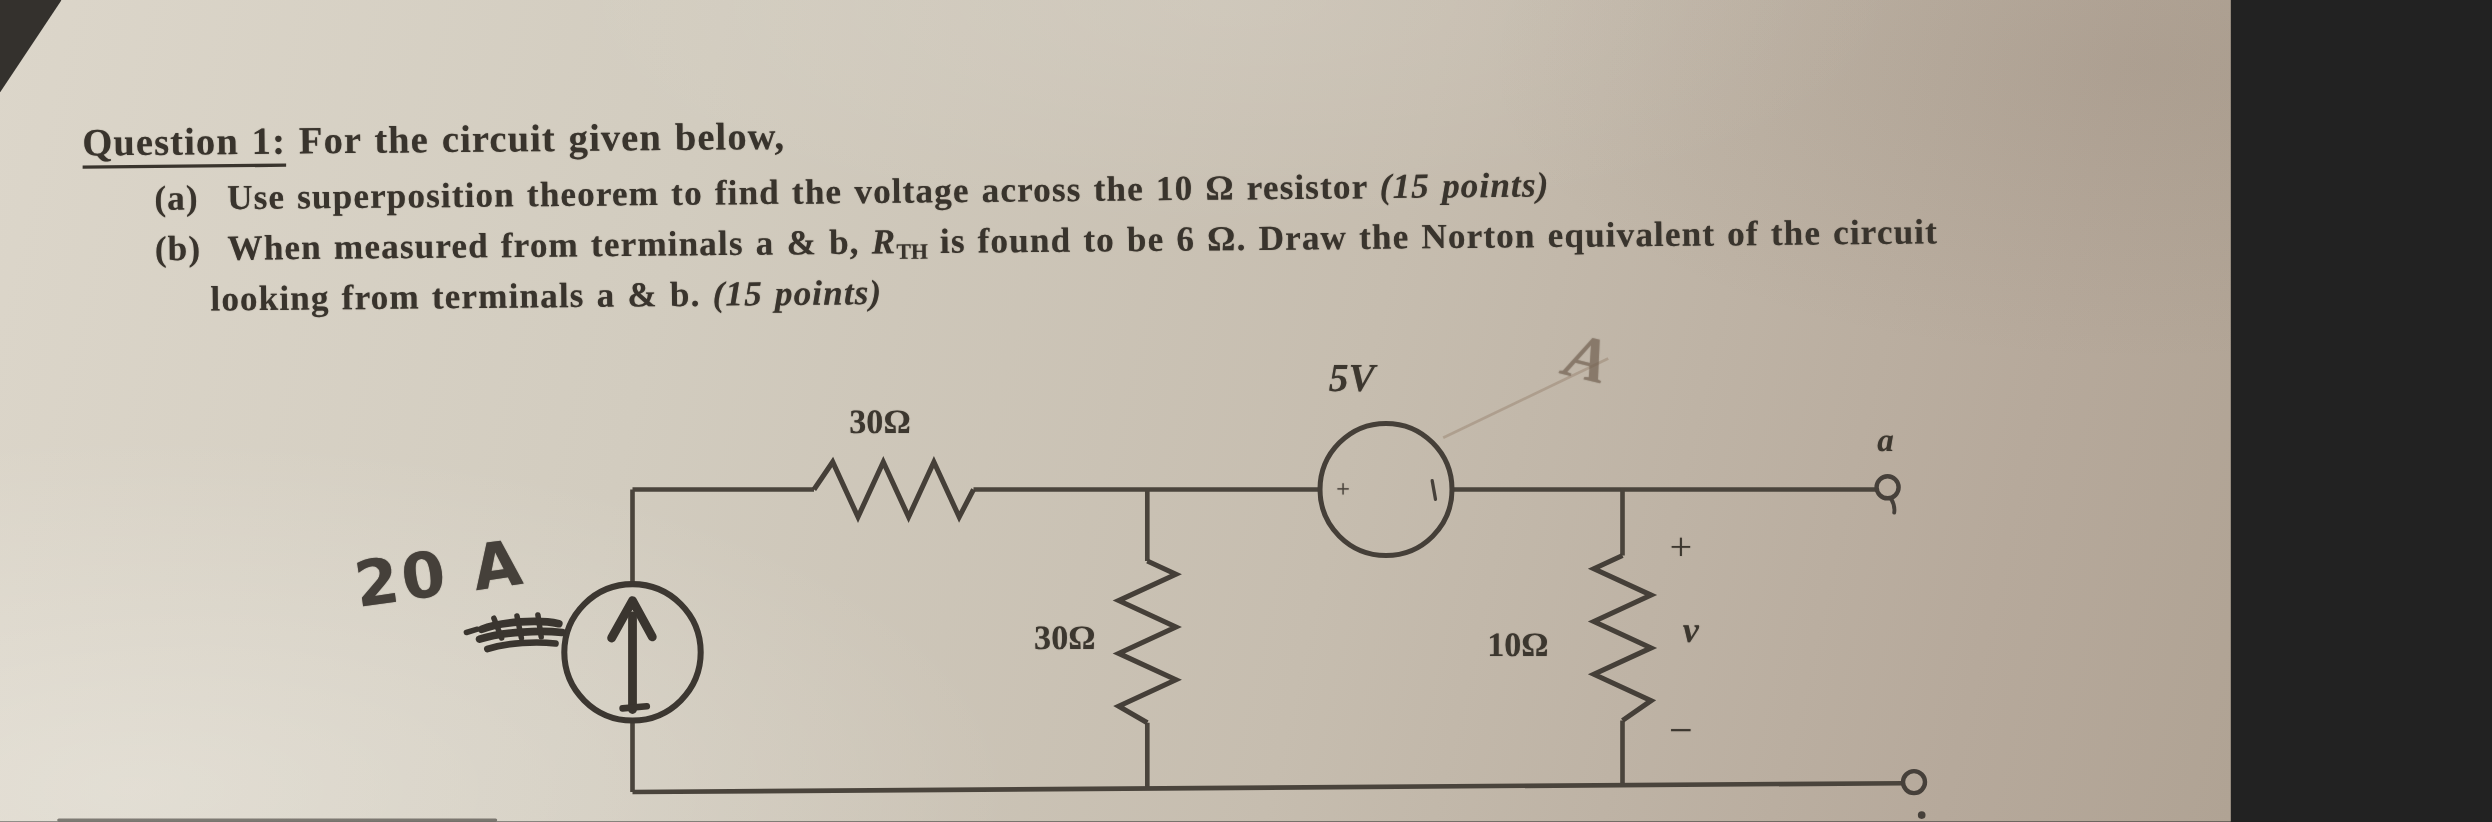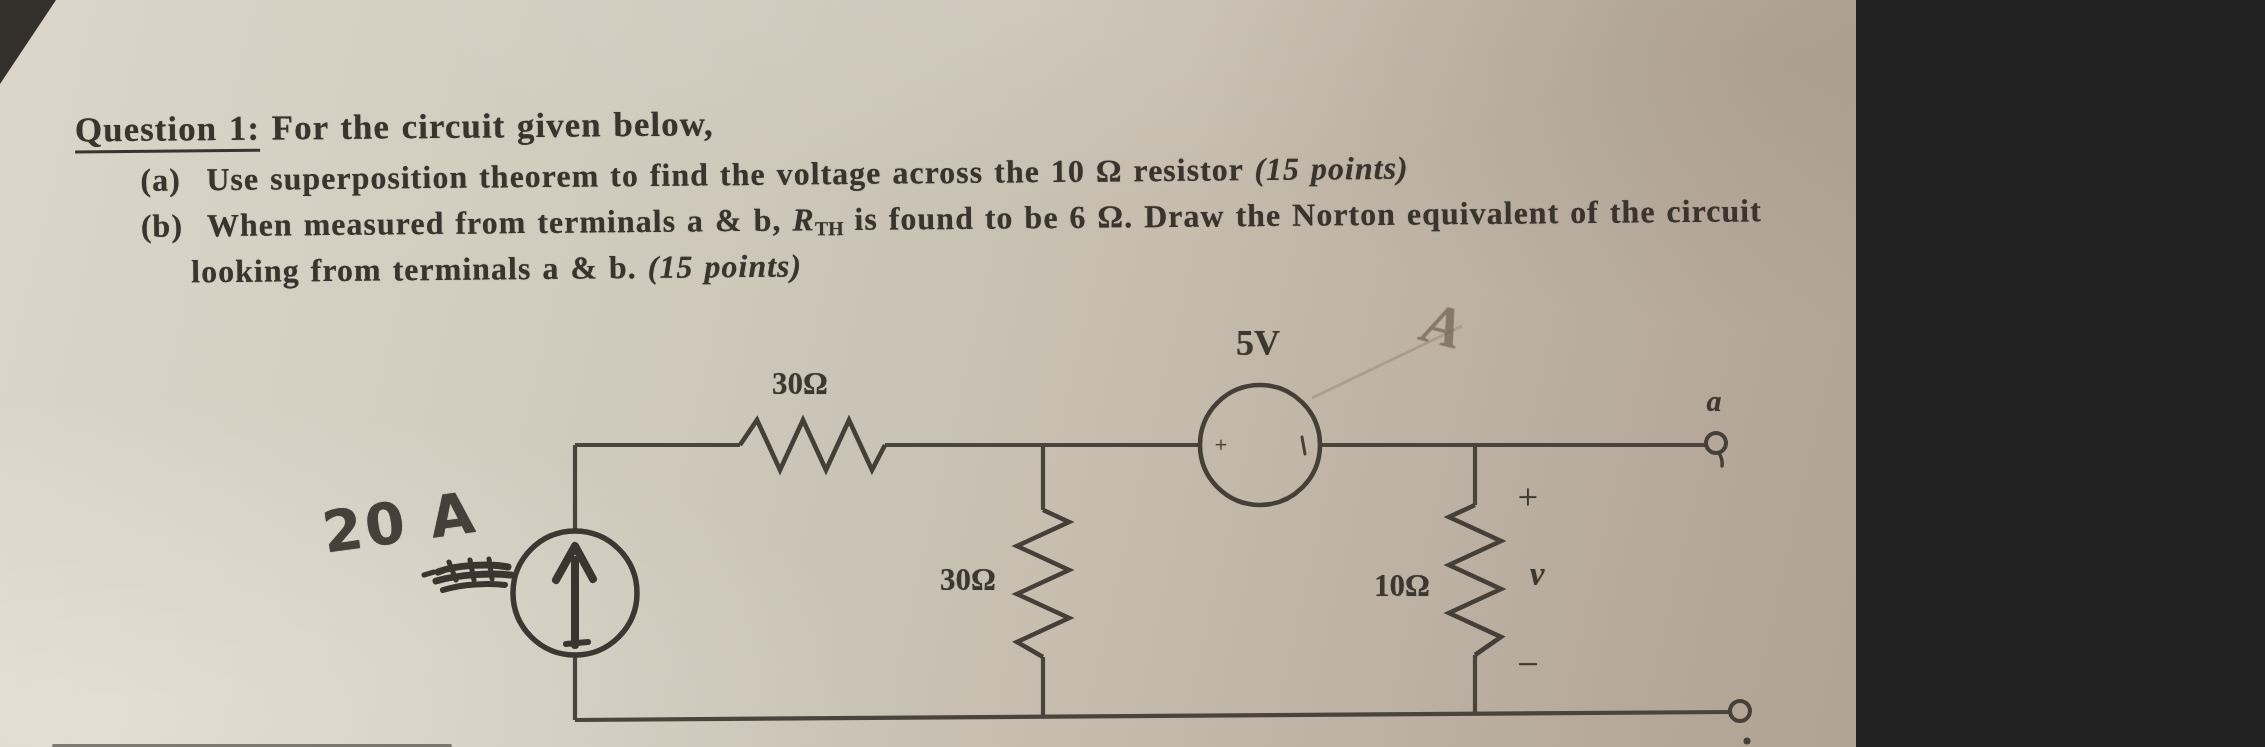--- a/index.html
+++ b/index.html
@@ -1,17 +1,17 @@
 <!DOCTYPE html>
 <html><head>
 <meta charset="utf-8">
 <style>
   html,body{margin:0;padding:0;background:#222;}
   .photo{
-    position:relative;width:1856px;height:747px;overflow:hidden;
+    position:relative;width:2028px;height:747px;overflow:hidden;
     background:
       radial-gradient(1300px 520px at 6% 96%, rgba(255,255,250,0.28), transparent 62%),
       radial-gradient(1000px 450px at 96% 8%, rgba(92,76,60,0.10), transparent 60%),
       radial-gradient(900px 300px at 55% 0%, rgba(255,255,250,0.10), transparent 70%),
       linear-gradient(103deg,#dcd6ca 0%,#d2ccbf 30%,#c6bdaf 60%,#b6a99b 88%,#b0a394 100%);
     font-family:"Liberation Serif", serif;
   }
   .corner-shade{position:absolute;left:0;top:0;width:56px;height:84px;
     background:#34312d;clip-path:polygon(0 0,100% 0,0 100%);}
   .bottom-sliver{position:absolute;left:52px;bottom:0;width:400px;height:3px;
@@ -26,24 +26,24 @@
   .line-a{left:140px;top:162px;font-size:32px;}
   .line-b{left:140px;top:208px;font-size:32px;}
   .line-b2{left:190px;top:254px;font-size:32px;}
   .marker{display:inline-block;min-width:66px;}
   .pts{font-style:italic;}
   .rsym{font-style:italic;}
   .rsub{font-size:0.62em;vertical-align:-0.25em;letter-spacing:0;}
   
   .clabel{position:absolute;color:#3c372f;font-weight:bold;
     text-shadow:0 0 1px rgba(62,52,42,0.5);white-space:nowrap;}
-  .lbl-5v{left:1208px;top:322px;width:100px;text-align:center;font-size:36px;}
+  .lbl-5v{left:1208px;top:322px;width:100px;font-size:36px;font-style:italic;}
   .lbl-r-top{left:750px;top:366px;width:100px;text-align:center;font-size:31px;}
   .lbl-r-mid{left:918px;top:562px;width:100px;text-align:center;font-size:31px;}
-  .lbl-r-right{left:1352px;top:568px;width:100px;text-align:center;font-size:31px;}
+  .lbl-r-right{left:1352px;top:568px;width:100px;font-size:31px;}
   .lbl-plus{left:1505px;top:476px;width:46px;text-align:center;font-size:36px;font-weight:normal;}
   .lbl-v{left:1514px;top:556px;width:46px;text-align:center;font-size:33px;font-style:italic;}
   .lbl-minus{left:1505px;top:642px;width:46px;text-align:center;font-size:38px;font-weight:normal;}
   .lbl-a{left:1692px;top:384px;width:44px;text-align:center;font-size:30px;font-style:italic;}
   .lbl-src-plus{left:1206px;top:432px;width:30px;text-align:center;font-size:22px;font-weight:normal;color:#46403a;}
   .lbl-20a{left:322px;top:486px;width:200px;font-size:57px;color:#45403a;
     font-family:"DejaVu Sans", sans-serif;font-weight:bold;
     transform:rotate(-8deg);letter-spacing:3px;text-shadow:0 0 1px rgba(50,44,38,0.6);}
   .ghost{left:1424px;top:292px;font-size:58px;color:rgba(150,128,108,0.40);
     font-style:italic;transform:rotate(14deg);font-weight:bold;}

